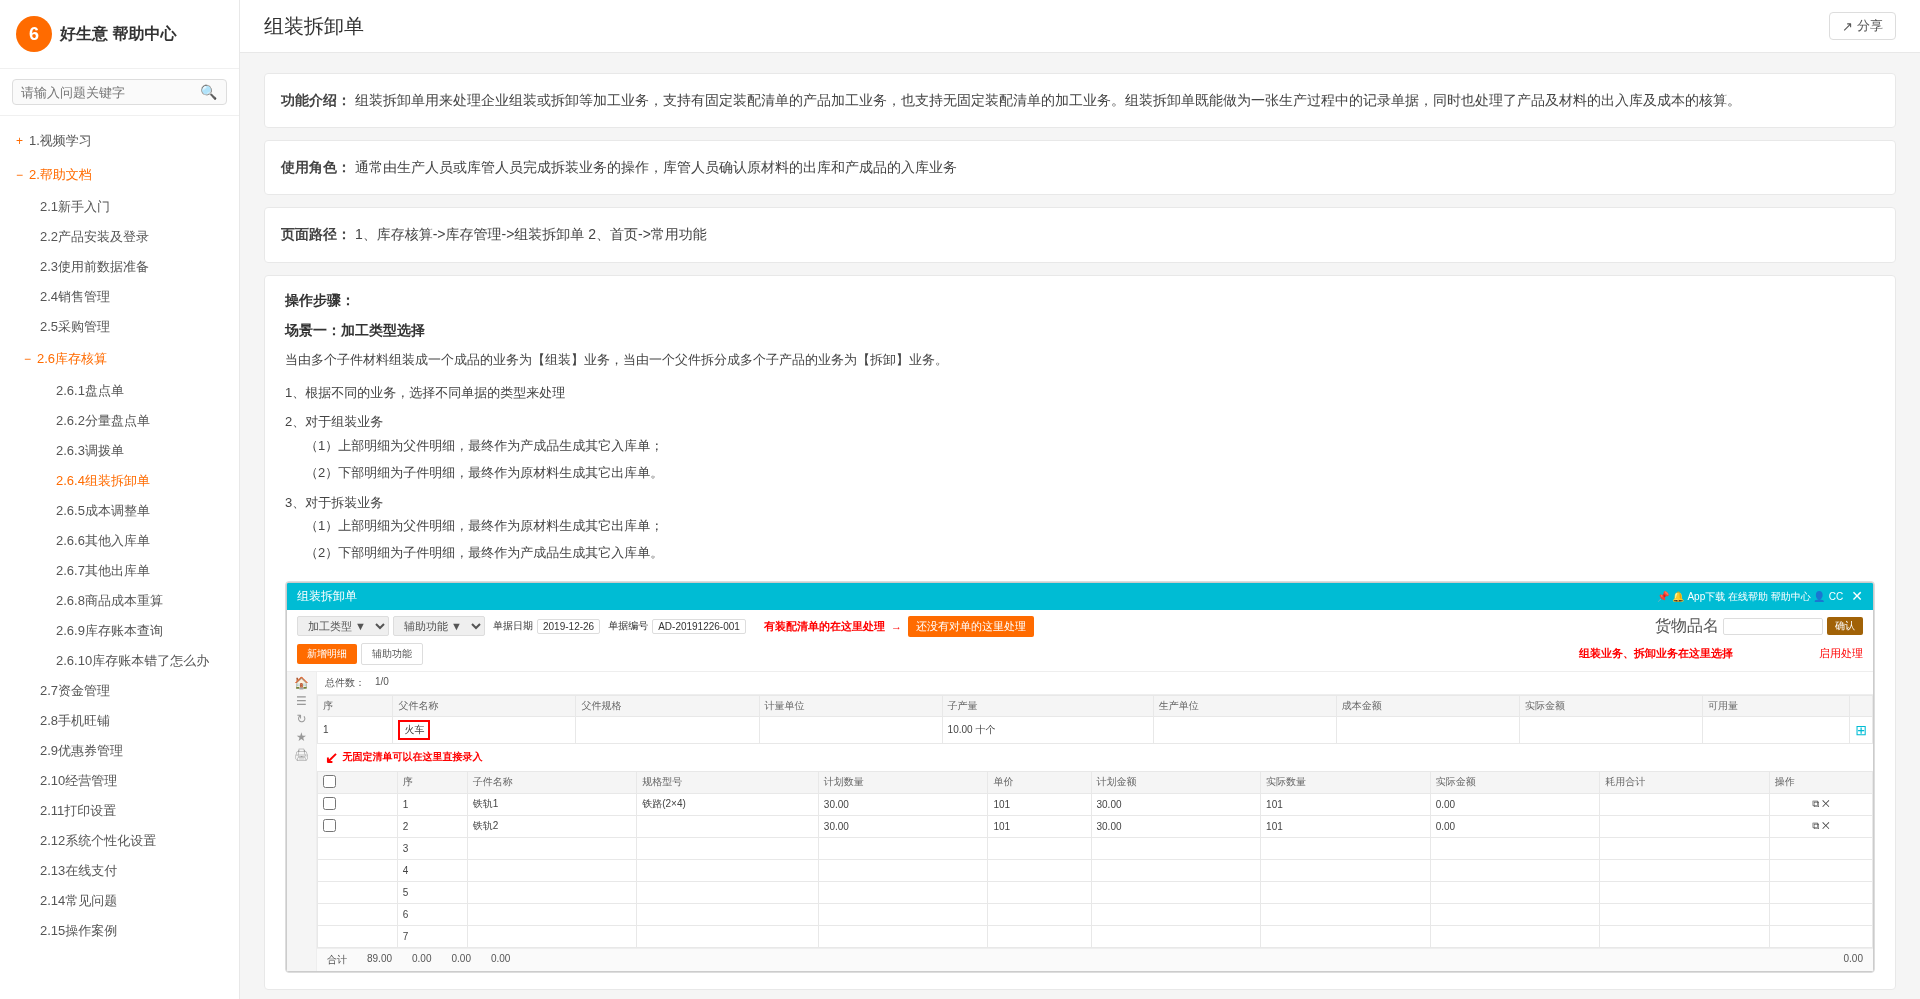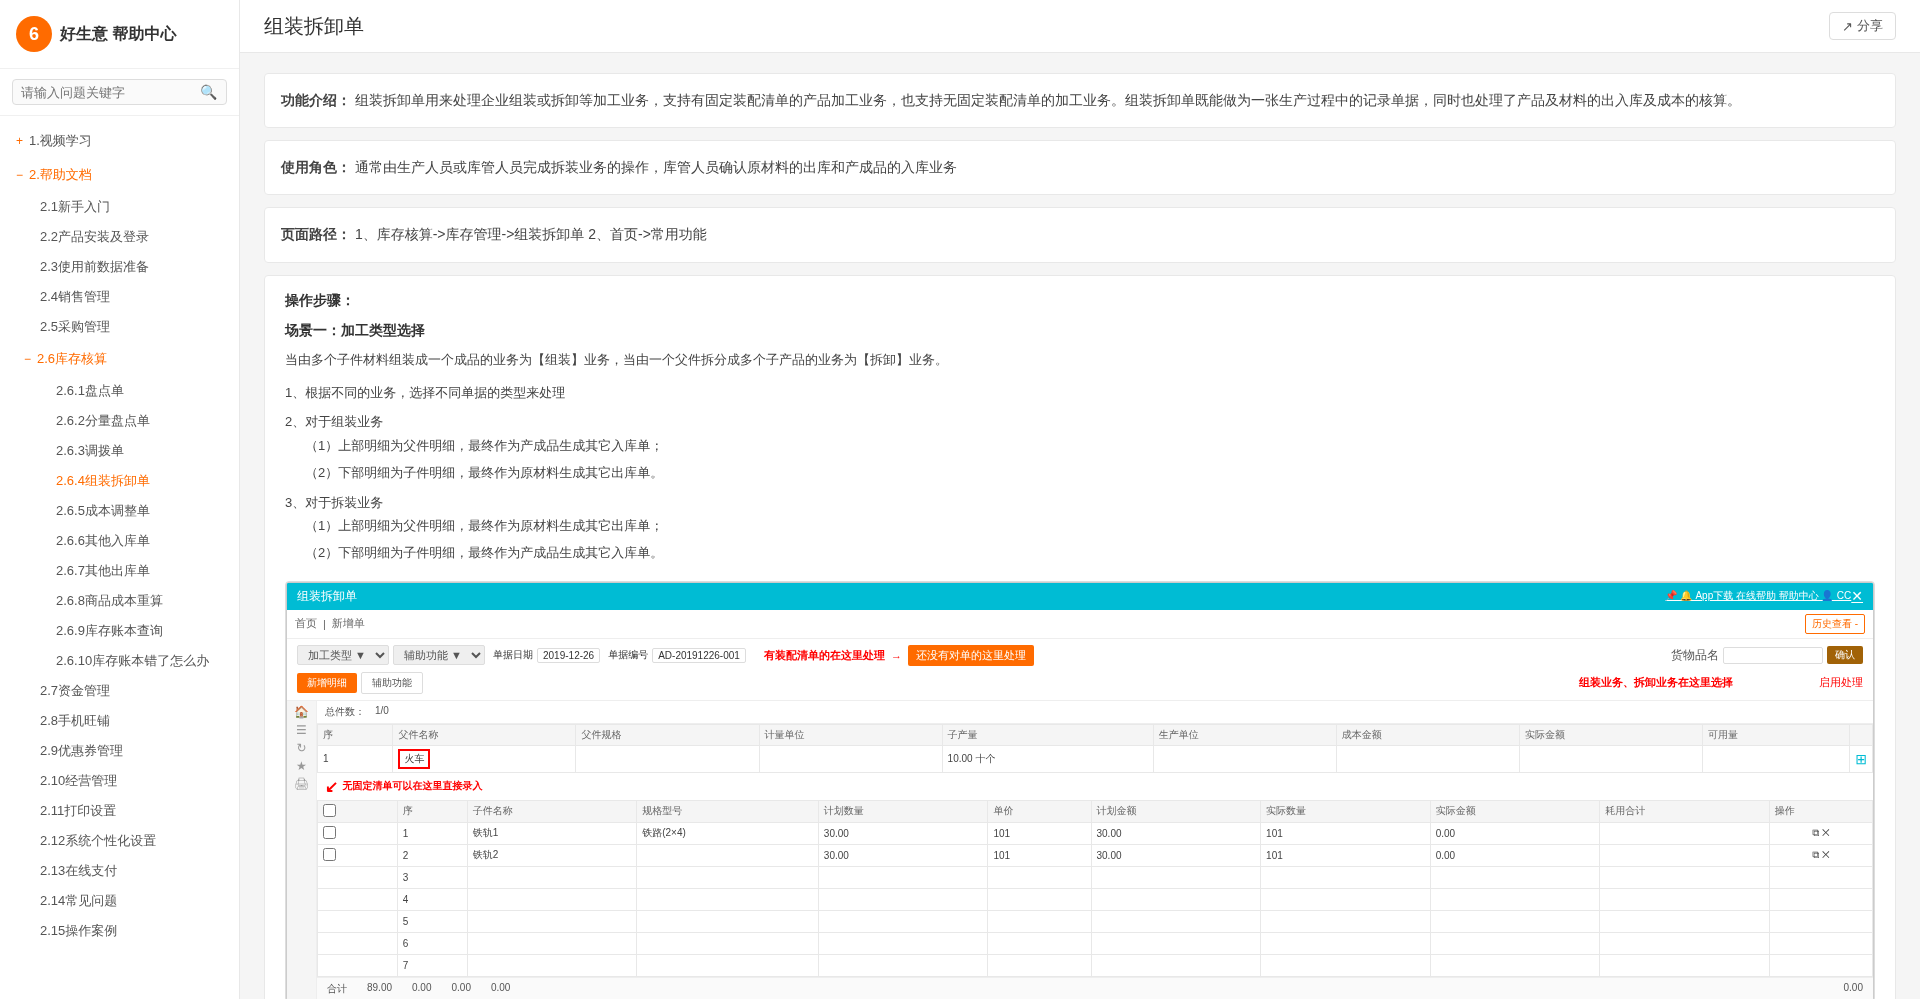--- a/index.html
+++ b/index.html
@@ -399,33 +399,26 @@
             <div class="sub-step">（2）下部明细为子件明细，最终作为产成品生成其它入库单。</div>
           </div>
         </div>
       </div>
 
       <div class="screenshot-container" style="margin-top:16px;">
         <div class="ss-wrapper">
 
           <div class="ss-titlebar">
             <span>组装拆卸单</span>
-            <div style="display:flex;gap:0;align-items:center;text-decoration:underline;">
+            <div style="display:flex;gap:8px;align-items:flex-end;">
               <span style="font-size:10px;">📌 🔔 App下载 在线帮助 帮助中心 👤 CC</span>
               <span style="cursor:pointer;font-size:14px;">✕</span>
             </div>
           </div>
 
-          <div style="background:#fff;border-bottom:1px solid #eee;padding:4px 8px;display:flex;align-items:center;gap:6px;font-size:11px;">
-            <span style="color:#666;">首页</span>
-            <span style="color:#666;">|</span>
-            <span style="color:#666;">新增单</span>
-            <span style="flex:1;"></span>
-            <span style="color:#ff6b00;cursor:pointer;border:1px solid #ff6b00;padding:2px 6px;border-radius:2px;font-size:10px;">历史查看 -</span>
-          </div>
 
           <div style="background:#fff;border-bottom:1px solid #eee;padding:6px 10px;">
             <div style="display:flex;gap:8px;flex-wrap:wrap;margin-bottom:6px;">
 
               <div style="position:relative;display:inline-flex;align-items:center;">
                 <select style="border:1px solid #ddd;border-radius:2px;padding:2px 6px;font-size:11px;color:#555;">
                   <option>加工类型 ▼</option>
                   <option>组装业务</option>
                   <option>拆卸业务</option>
                 </select>
@@ -444,21 +437,21 @@
                 <span style="border:1px solid #ddd;padding:1px 5px;border-radius:2px;">AD-20191226-001</span>
               </div>
 
               <div style="position:relative;display:flex;align-items:center;gap:6px;margin-left:10px;">
                 <span style="color:#f00;font-size:11px;font-weight:bold;">有装配清单的在这里处理</span>
                 <span style="color:#f00;">→</span>
                 <button style="background:#ff6b00;color:#fff;border:none;padding:3px 8px;border-radius:2px;font-size:11px;cursor:pointer;">还没有对单的这里处理</button>
               </div>
 
               <div style="display:flex;align-items:center;gap:4px;margin-left:auto;">
-                <span style="font-size:12px;color:#555;">货物品名</span>
+                <span style="font-size:16px;color:#555;">货物品名</span>
                 <input style="border: 1px solid rgb(221, 221, 221); padding: 2px 4px; font-size: 10px; border-radius: 2px; width: 100px;">
                 <button style="background:#a16207;color:#fff;border:none;padding:2px 8px;border-radius:2px;font-size:10px;cursor:pointer;">确认</button>
               </div>
             </div>
 
             <div style="display:flex;align-items:center;gap:0;">
               <div style="padding:3px 10px;font-size:10px;color:#fff;background:#ff6b00;border-radius:2px;cursor:pointer;">新增明细</div>
               <div style="padding:3px 10px;font-size:10px;color:#555;border:1px solid #ddd;border-radius:2px;cursor:pointer;margin-left:4px;">辅助功能</div>
               <div style="margin-left:auto;display:flex;align-items:center;gap:6px;">
                 <span style="color:#f00;font-size:11px;font-weight:bold;margin-left:10px;">组装业务、拆卸业务在这里选择</span>

